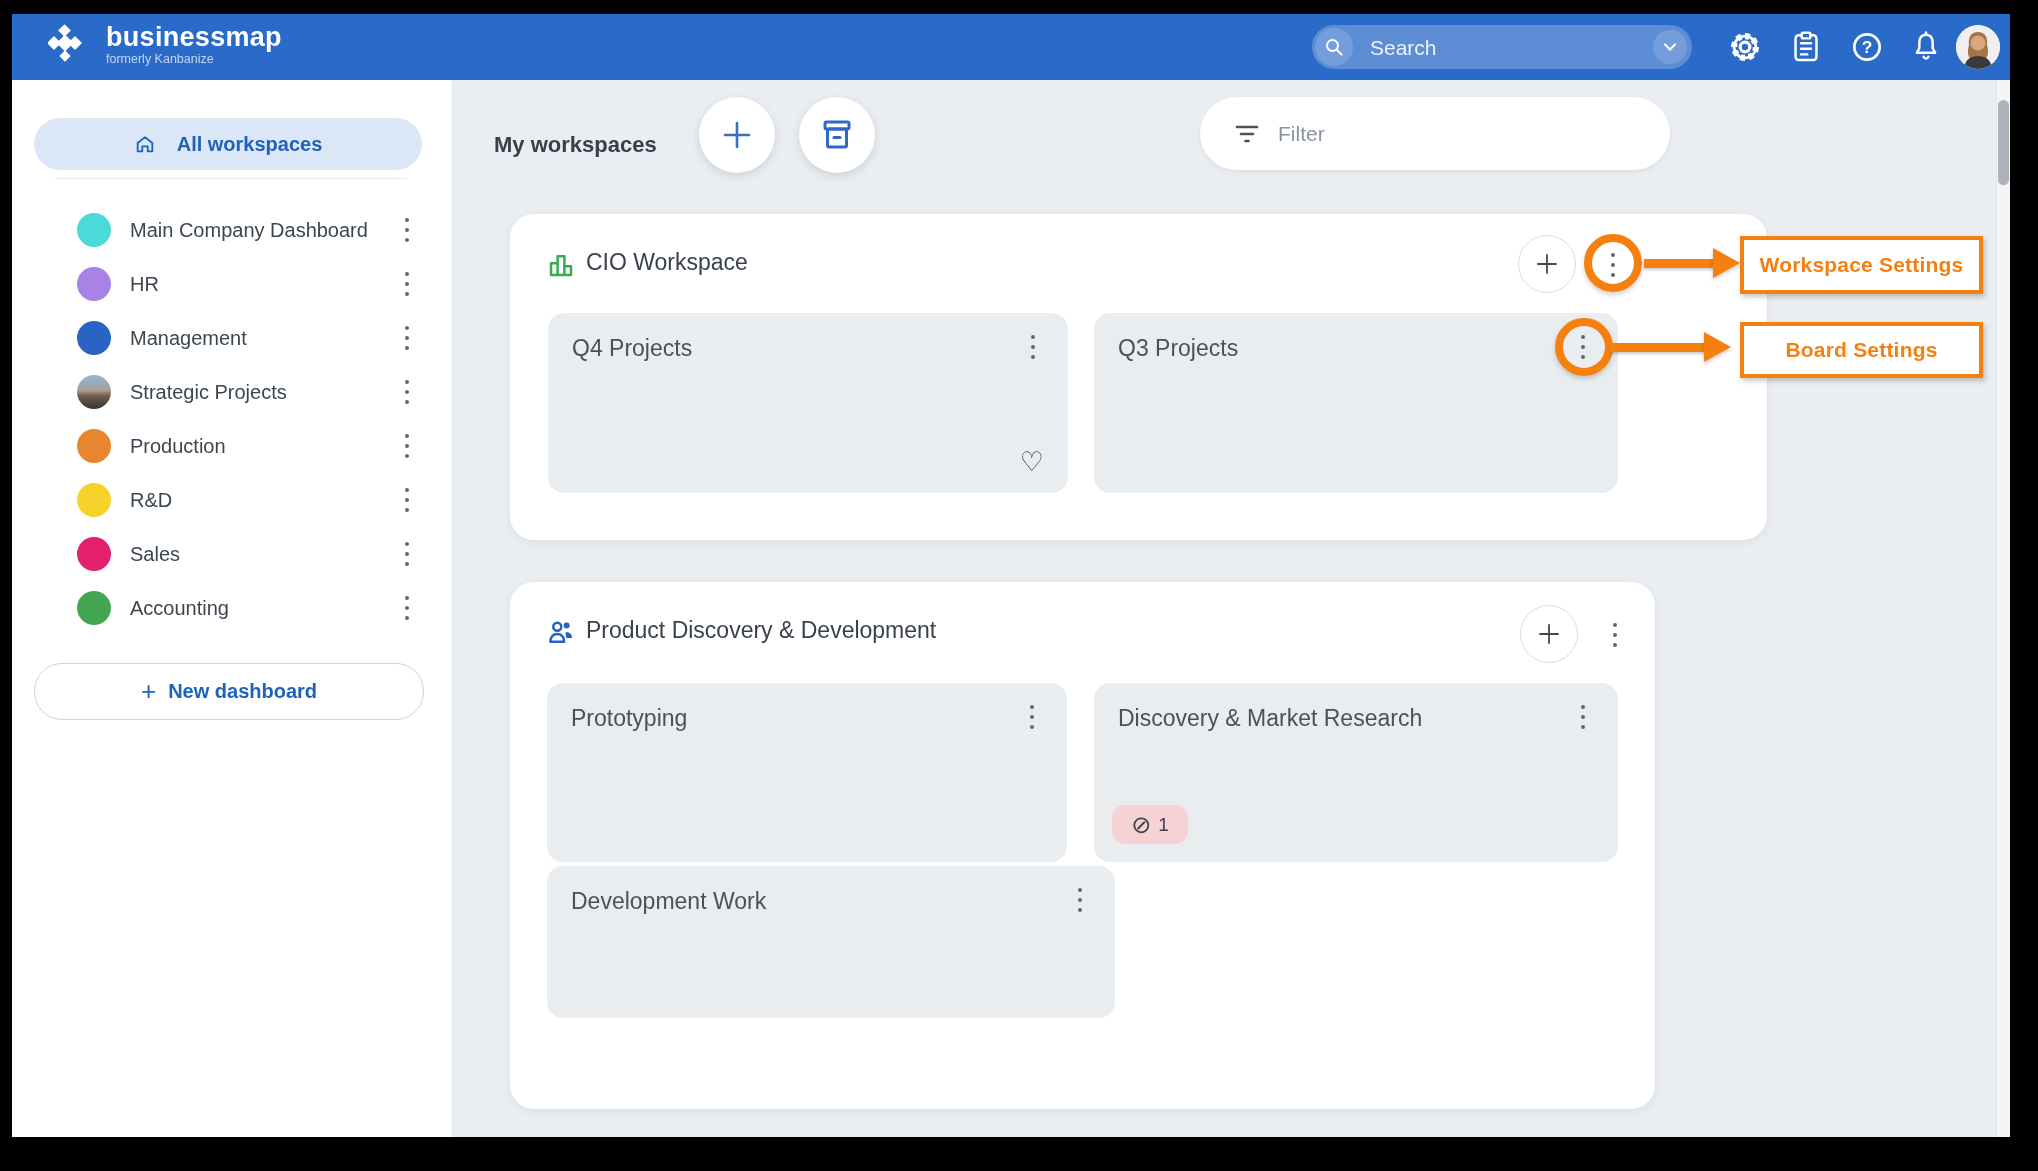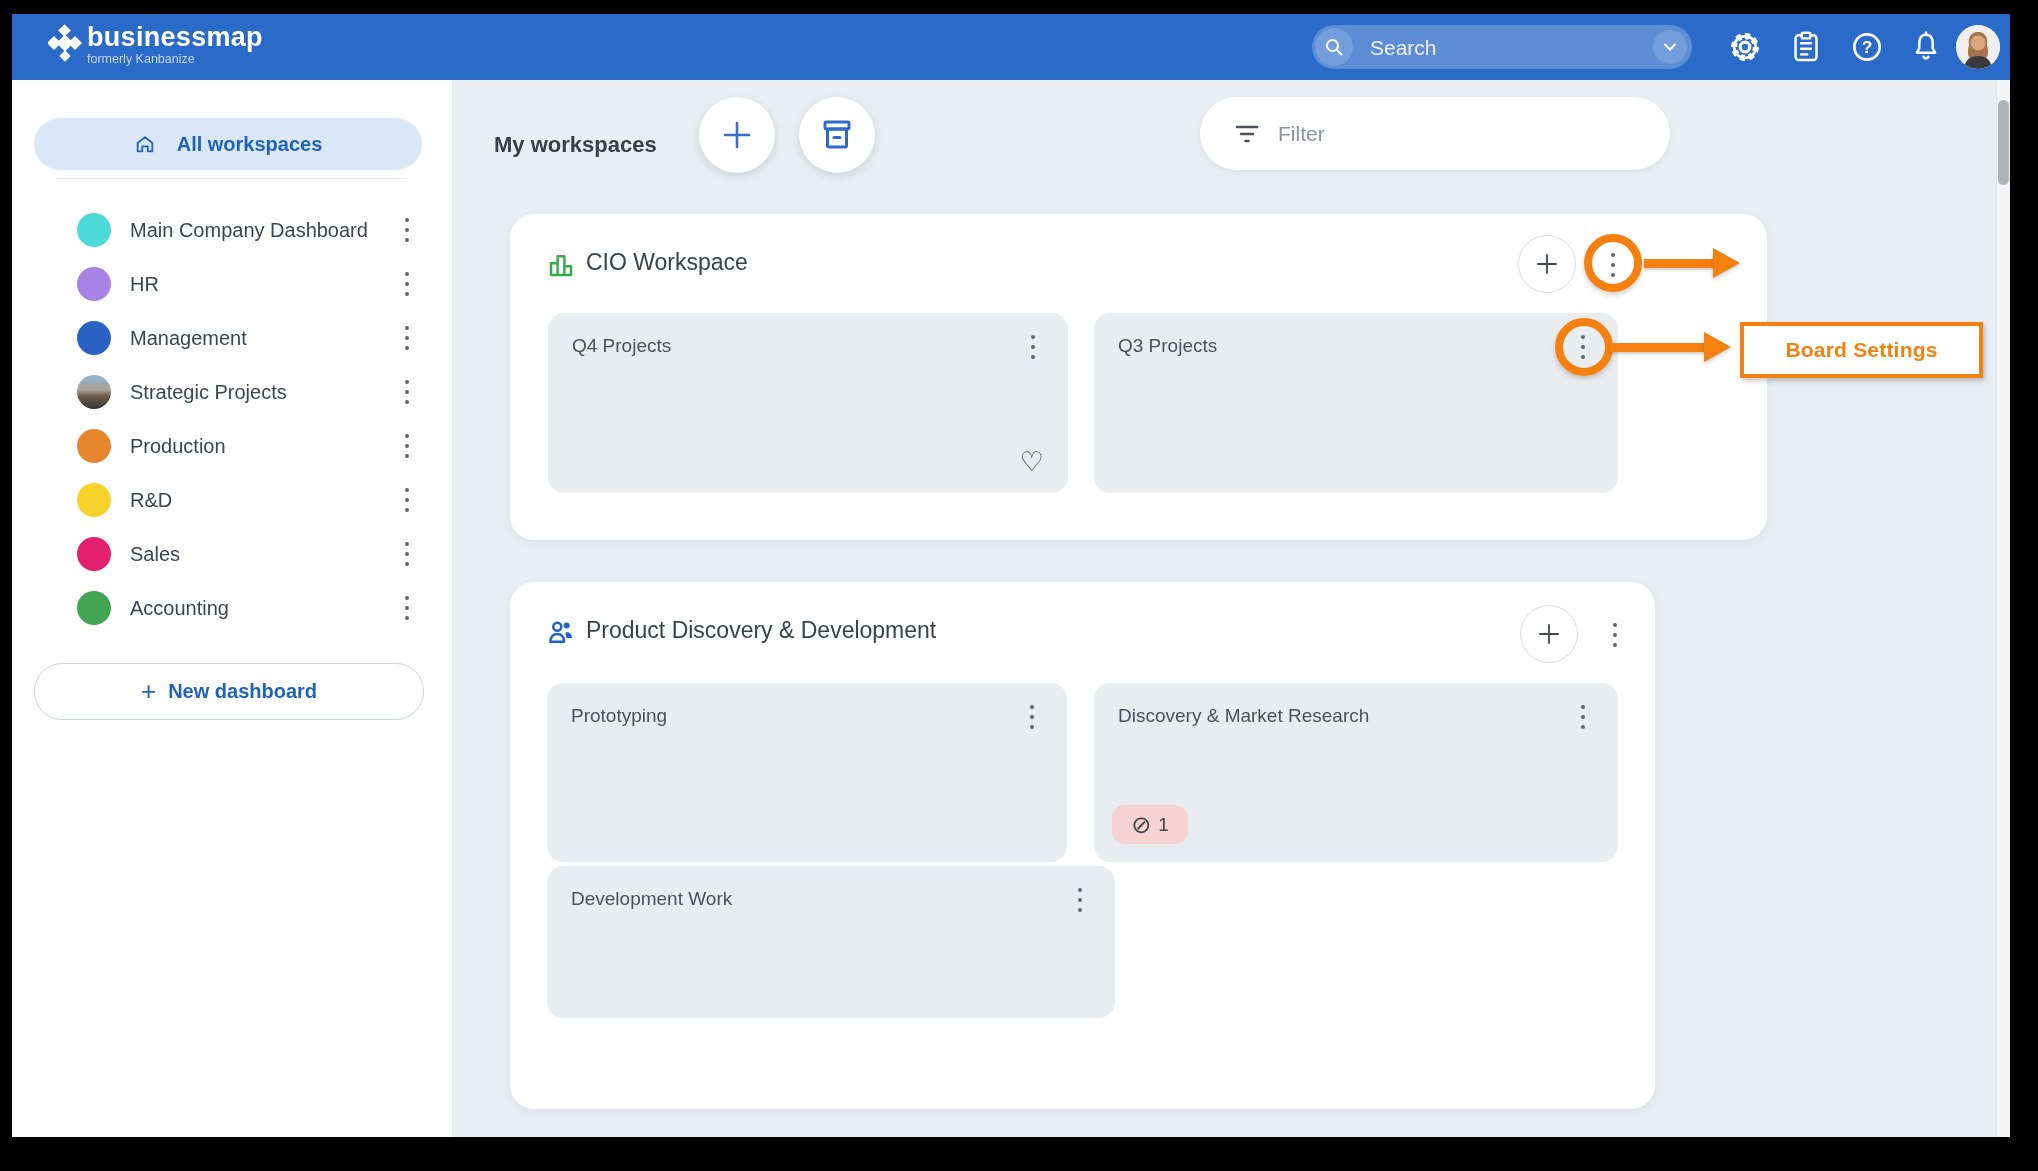--- a/index.html
+++ b/index.html
@@ -1,21 +1,21 @@
 <!DOCTYPE html>
 <html><head>
 <meta charset="utf-8">
 <style>
   html,body{margin:0;padding:0;background:#000;width:2038px;height:1171px;overflow:hidden;
     font-family:"Liberation Sans","DejaVu Sans",sans-serif;}
   .frame{position:relative;width:2038px;height:1171px;background:#000;}
   .screen{position:absolute;left:12px;top:14px;width:1998px;height:1123px;background:#eaeef2;overflow:hidden;}
   
   .topbar{position:absolute;left:0;top:0;width:100%;height:66px;background:#2a6ac8;}
-  .logo{position:absolute;left:36px;top:8px;display:flex;align-items:center;gap:5px;}
+  .logo{position:absolute;left:36px;top:8px;display:flex;align-items:center;gap:24px;}
   .logo-texts{display:flex;flex-direction:column;}
   .logo-title{color:#fff;font-size:27px;font-weight:700;letter-spacing:.3px;line-height:30px;}
   .logo-sub{color:#c6d4ec;font-size:12.5px;line-height:14px;}
   .search{position:absolute;left:1300px;top:11px;width:380px;height:44px;border-radius:22px;
     background:rgba(255,255,255,.24);display:flex;align-items:center;}
   .search-circle{position:absolute;left:3px;top:3px;width:38px;height:38px;border-radius:50%;
     background:rgba(255,255,255,.15);display:flex;align-items:center;justify-content:center;color:#fff;}
   .search input{position:absolute;left:56px;top:0;width:250px;height:44px;background:transparent;border:none;outline:none;
     color:#fff;font-size:21px;font-family:inherit;}
   .search input::placeholder{color:#eef3fb;opacity:1;}
@@ -56,21 +56,21 @@
   .ws-head-icon{position:absolute;left:36px;top:36px;width:30px;height:30px;}
   .ws-title{position:absolute;left:76px;top:35px;font-size:23px;font-weight:500;color:#39424c;}
   .ws-add{position:absolute;width:56px;height:56px;border-radius:50%;background:#fff;border:1px solid #d7dde3;
     display:flex;align-items:center;justify-content:center;color:#3f4750;cursor:pointer;}
   .card1 .ws-add{left:1008px;top:21px;}
   .card2 .ws-add{left:1010px;top:23px;}
   .ws-kebab{position:absolute;}
   .card1 .ws-kebab{left:1094px;top:35px;}
   .card2 .ws-kebab{left:1096px;top:37px;}
   .tile{position:absolute;width:520px;height:180px;border-radius:16px;background:#e9edf0;cursor:pointer;}
-  .tile .t-label{position:absolute;left:24px;top:22px;font-size:19px;color:#49525c;}
+  .tile .t-label{position:absolute;left:24px;top:22px;font-size:23px;color:#49525c;}
   .tile .kebab{position:absolute;right:26px;top:18px;}
   .t-q4{left:38px;top:99px;}
   .t-q3{left:584px;top:99px;width:524px;}
   .t-proto{left:37px;top:101px;height:179px;}
   .t-disc{left:584px;top:101px;width:524px;height:179px;}
   .t-dev{left:37px;top:284px;height:152px;padding-left:48px;}
   .heart{position:absolute;right:24px;bottom:18px;font-size:27px;color:#3f4750;line-height:1;
     font-family:"DejaVu Sans",sans-serif;}
   .badge{position:absolute;left:18px;bottom:18px;width:76px;height:39px;border-radius:13px;background:#f6d2d5;
     display:flex;align-items:center;justify-content:center;gap:7px;color:#3d444b;}
@@ -385,20 +385,21 @@
       <span class="kebab">
             <i></i>
             <i></i>
             <i></i>
           </span>
     </div>
   </section>
 
   <div class="arrow-line line1"></div>
   <div class="arrow-head head1"></div>
+  <div class="ann-box box1">Workspace Settings</div>
 
   <div class="arrow-line line2"></div>
   <div class="arrow-head head2"></div>
   <div class="ann-box box2">Board Settings</div>
 
   <div class="scroll-track">
     <div class="scroll-thumb"></div>
   </div>
 
  </div>

